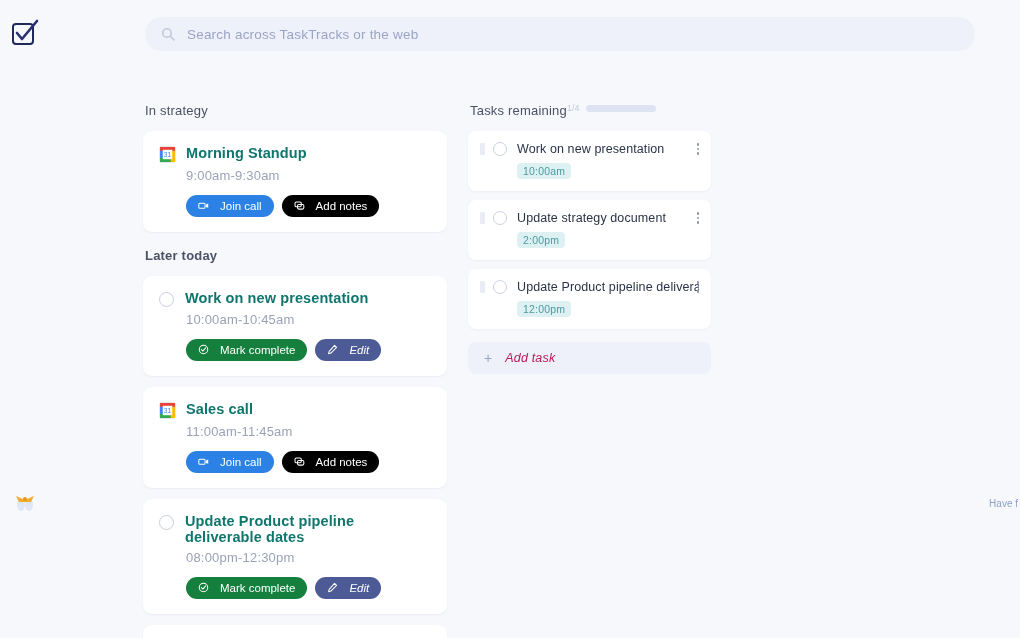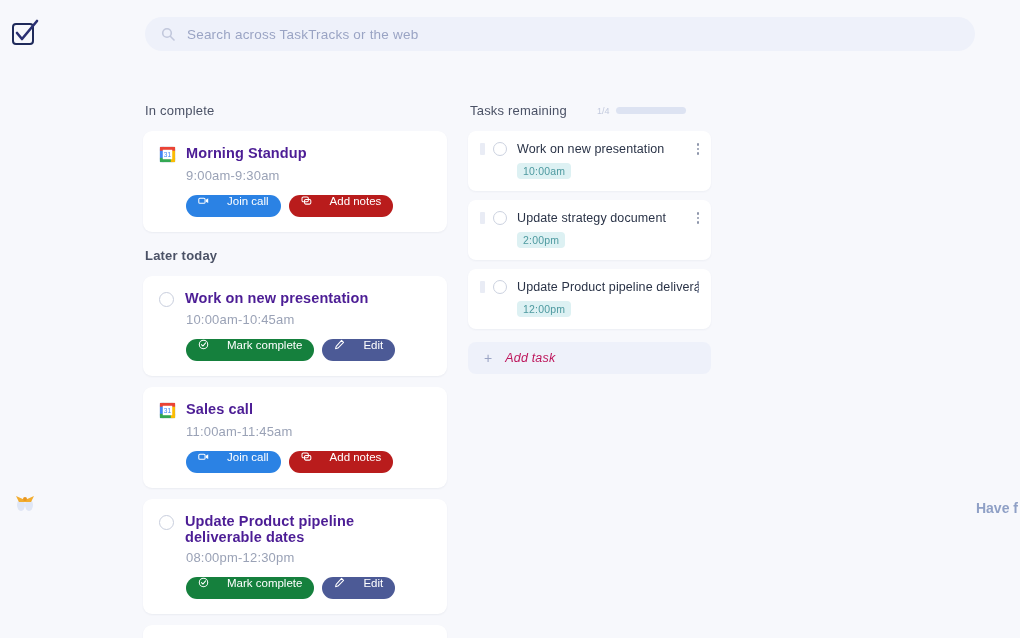--- a/index.html
+++ b/index.html
@@ -32,23 +32,23 @@
   
   .col-left { position: absolute; left: 143px; top: 103px; width: 304px; }
   .col-right { position: absolute; left: 468px; top: 103px; width: 243px; }
 
   .section-head {
     font-size: 13px; color: #4b5266; letter-spacing: .2px;
     margin-bottom: 13px; padding-left: 2px;
   }
   .section-head.later { margin-top: 16px; font-weight: bold; }
 
-  .head-row { display: flex; align-items: center; margin-bottom: 13px; }
+  .head-row { display: flex; align-items: flex-start; margin-bottom: 13px; }
   .head-row .section-head { margin: 0; flex: none; }
-  .progress-wrap { display: flex; align-items: center; margin-left: 30px; gap: 7px; }
+  .progress-wrap { display: flex; align-items: center; gap: 7px; }
   .progress-count { font-size: 9px; color: #c3cade; }
   .progress-track {
     width: 70px; height: 7px; border-radius: 4px; background: #dde3f2;
     overflow: hidden;
   }
   .progress-fill { height: 100%; background: #2f9bf0; border-radius: 4px; }
 
   
   .card {
     background: #ffffff;
@@ -56,38 +56,38 @@
     padding: 14px 16px 15px 16px;
     margin-bottom: 11px;
     box-shadow: 0 1px 2px rgba(40,50,90,.06);
   }
   .card-top { display: flex; align-items: flex-start; }
   .cal-icon { width: 17px; height: 17px; flex: none; margin-right: 10px; margin-top: 1px; }
   .circle-check {
     width: 15px; height: 15px; border: 1.6px solid #c8cedd;
     border-radius: 50%; flex: none; margin-right: 11px; margin-top: 2px;
   }
-  .card-title { font-size: 14.5px; font-weight: bold; color: #4c1d95; letter-spacing: .1px; }
+  .card-title { font-size: 14.5px; font-weight: bold; color: #0f766e; letter-spacing: .1px; }
   .card-time { font-size: 13px; color: #9aa2b6; margin: 5px 0 0 27px; letter-spacing: .2px; }
   .btn-row { display: flex; gap: 8px; margin: 12px 0 0 27px; }
 
   .btn {
-    display: inline-flex; align-items: flex-start; gap: 18px;
+    display: inline-flex; align-items: center; gap: 11px;
     height: 22px; padding: 0 12px;
     border-radius: 11px;
     font-size: 11.5px; color: #ffffff;
     border: none; cursor: pointer;
     font-family: "Liberation Sans", sans-serif;
     white-space: nowrap;
   }
   .btn svg { width: 11px; height: 11px; flex: none; }
   .btn-join { background: #2b82e4; }
-  .btn-notes { background: #b91c1c; }
+  .btn-notes { background: #000000; }
   .btn-complete { background: #15803d; }
-  .btn-edit { background: #4c5a96; }
+  .btn-edit { background: #4c5a96; font-style: italic; }
 
   
   .task-row {
     background: #ffffff;
     border-radius: 8px;
     padding: 11px 12px 12px 12px;
     margin-bottom: 9px;
     box-shadow: 0 1px 2px rgba(40,50,90,.05);
     position: relative;
   }
@@ -119,22 +119,22 @@
     background: #eef1fa; border-radius: 8px;
     height: 32px; display: flex; align-items: center;
     padding: 0 16px; margin-top: 13px; cursor: pointer;
   }
   .add-plus { color: #9aa4c4; font-size: 14px; margin-right: 13px; }
   .add-label { font-size: 12.5px; color: #be185d; font-style: italic; letter-spacing: .2px; }
 
   
   .mascot { position: absolute; left: 12px; bottom: 8px; width: 26px; height: 26px; }
   .corner-note {
-    position: absolute; right: 2px; bottom: 6px;
-    font-size: 14px; color: #8fa0c6; font-weight: bold;
+    position: absolute; right: 2px; bottom: 13px;
+    font-size: 10px; color: #8fa0c6; font-weight: normal;
     white-space: nowrap;
   }
 </style>
 </head>
 <body>
 
 <div class="page">
 
   <div class="logo">
     <svg viewBox="0 0 30 30" width="30" height="30">
@@ -147,21 +147,21 @@
     <span class="search-icon">
       <svg viewBox="0 0 14 14" width="14" height="14">
         <circle cx="6" cy="6" r="4.3" fill="none" stroke="#8d97b8" stroke-width="1.6"></circle>
         <line x1="9.3" y1="9.3" x2="13" y2="13" stroke="#8d97b8" stroke-width="1.6" stroke-linecap="round"></line>
       </svg>
     </span>
     <span class="search-placeholder">Search across TaskTracks or the web</span>
   </div>
 
   <div class="col-left">
-    <div class="section-head">In complete</div>
+    <div class="section-head">In strategy</div>
     <div id="left-cards-slot">
         <div class="card">
           <div class="card-top">
             <span class="cal-icon"><svg viewBox="0 0 18 18" width="17" height="17">
                 <rect x="1" y="1" width="16" height="16" rx="2.5" fill="#ffffff" stroke="#dfe3ec" stroke-width="1"></rect>
                 <rect x="1" y="1" width="4.5" height="16" fill="#4285f4"></rect>
                 <rect x="1" y="12.5" width="16" height="4.5" fill="#34a853"></rect>
                 <rect x="12.5" y="1" width="4.5" height="16" fill="#fbbc05"></rect>
                 <rect x="1" y="1" width="16" height="4" fill="#ea4335"></rect>
                 <rect x="4" y="4" width="10" height="10" fill="#ffffff"></rect>

